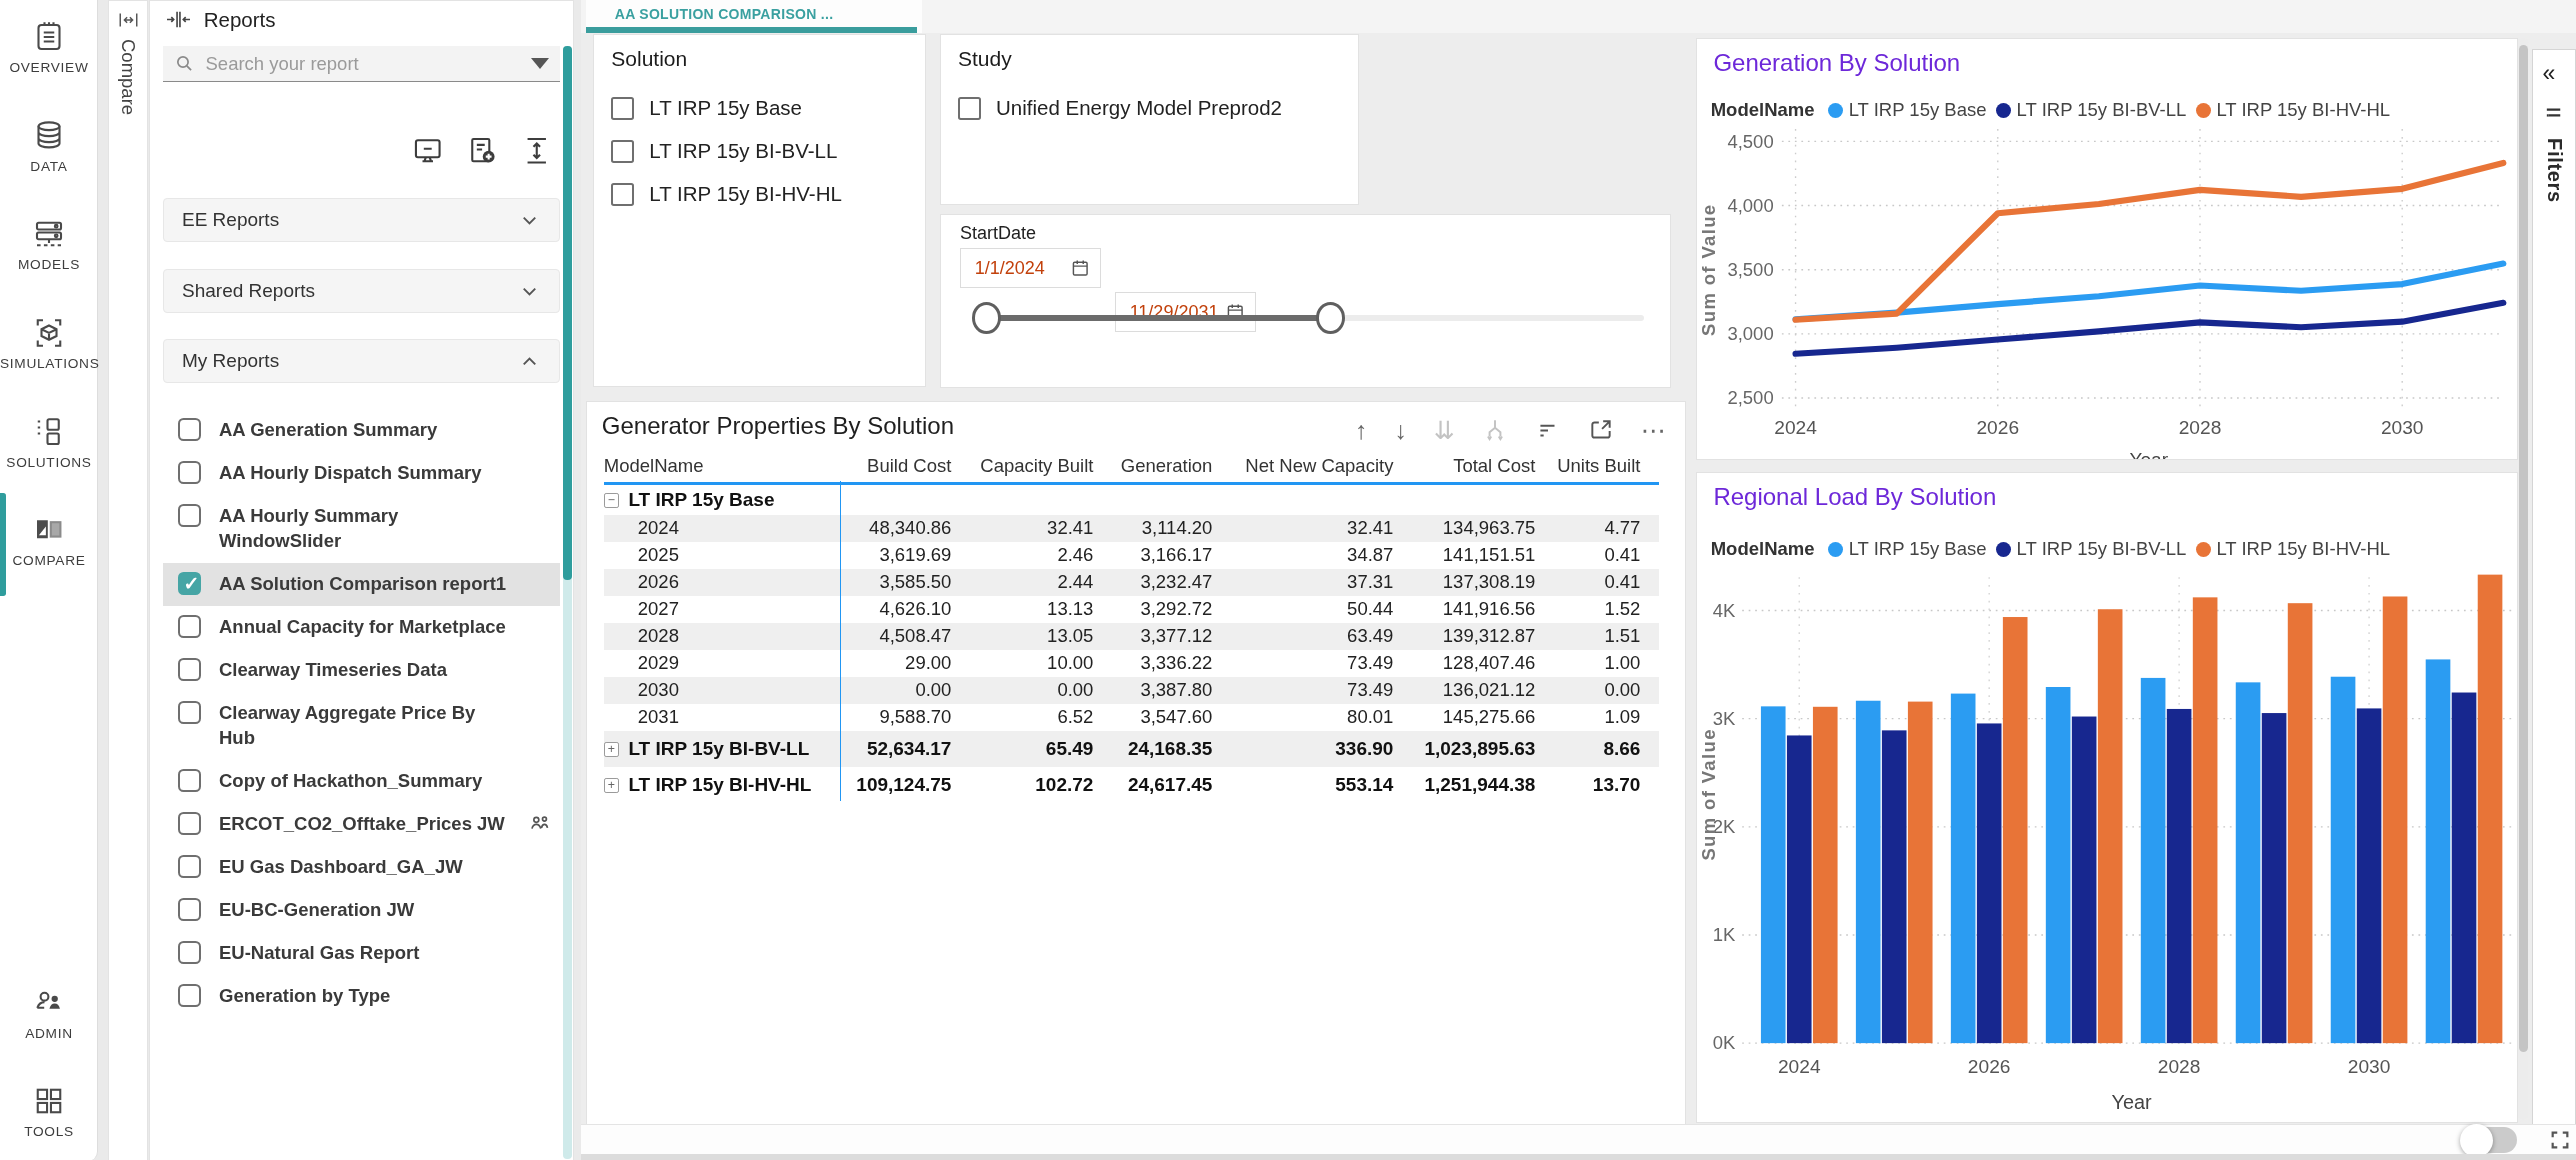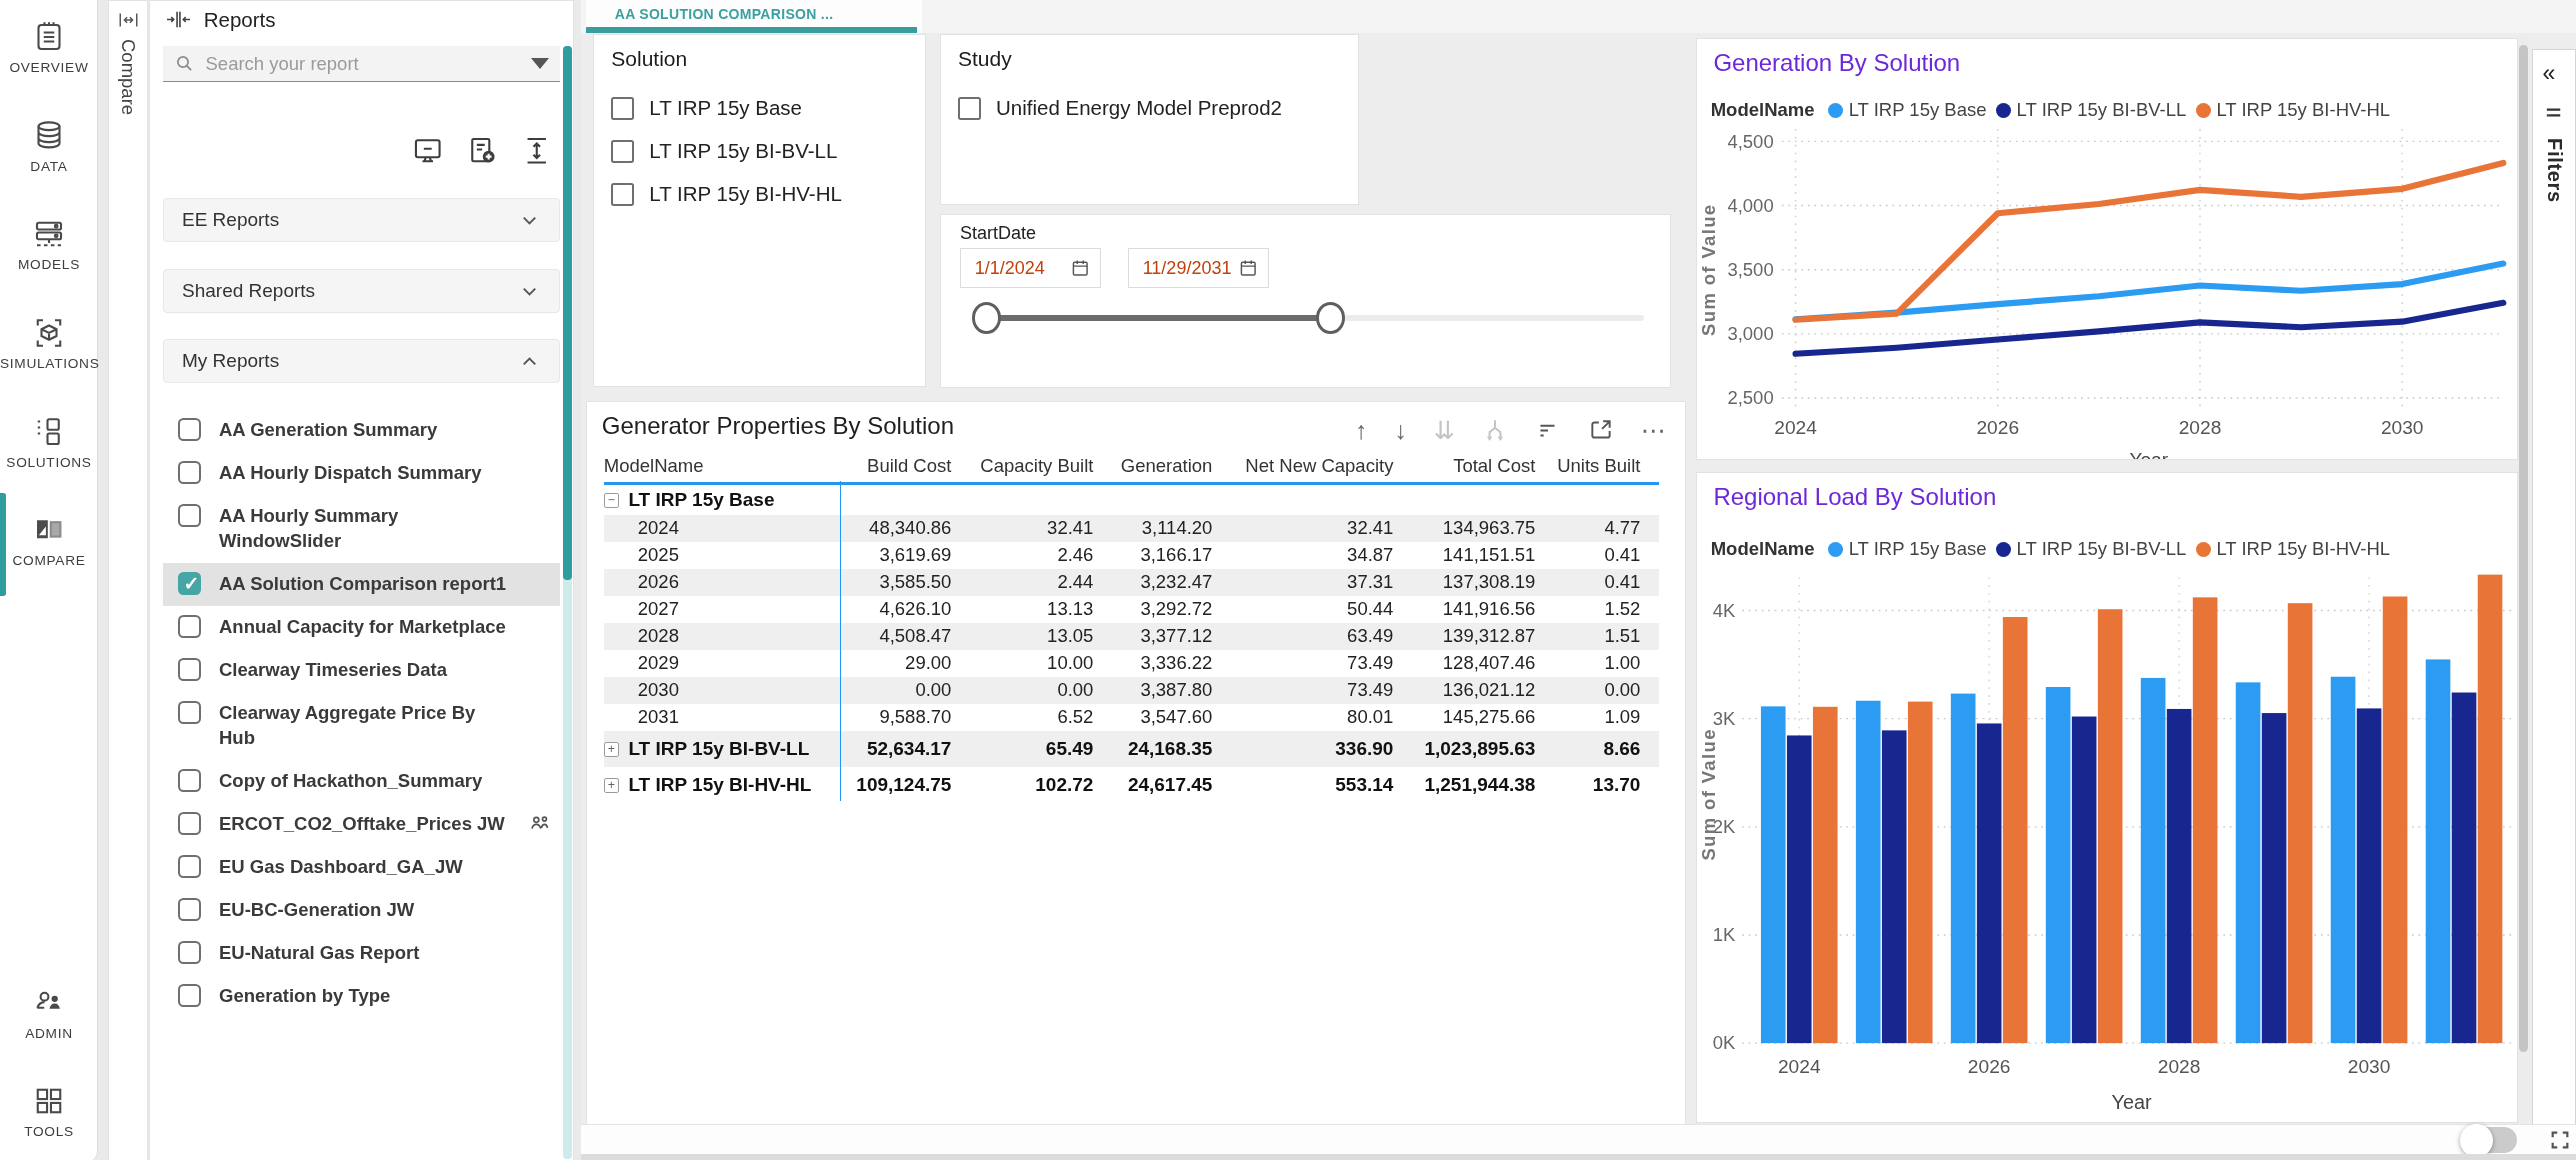--- a/index.html
+++ b/index.html
@@ -345,21 +345,21 @@
 
     <div class="card" style="left:359px; top:214px; width:731px; height:174px;">
       <div style="position:absolute; left:19px; top:8.2px; font-size:18px; color:#222;">StartDate</div>
       <div class="date-field" style="left:19px; width:141px;">
         <span class="value">1/1/2024</span>
         <svg viewBox="0 0 24 24">
           <rect x="4" y="5" width="16" height="15" rx="1.5"></rect>
             <path d="M4 9.5h16 M8.5 3v4 M15.5 3v4"></path>
         </svg>
       </div>
-      <div class="date-field" style="left:187px; width:141px;">
+      <div class="date-field" style="left:174px; width:141px;margin-top:44px;">
         <span class="value">11/29/2031</span>
         <svg viewBox="0 0 24 24">
           <rect x="4" y="5" width="16" height="15" rx="1.5"></rect>
             <path d="M4 9.5h16 M8.5 3v4 M15.5 3v4"></path>
         </svg>
       </div>
       <div id="slider-track">
         <div id="slider-fill"></div>
         <div class="slider-handle" style="left:-11px;"></div>
         <div class="slider-handle" style="left:333px;"></div>

